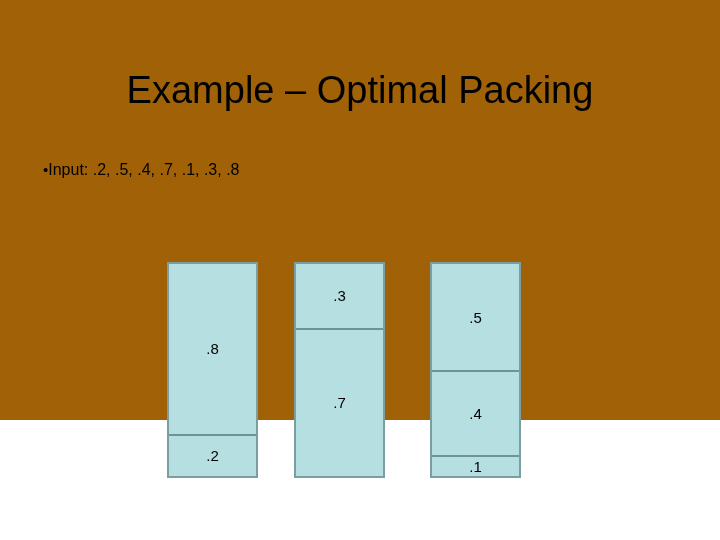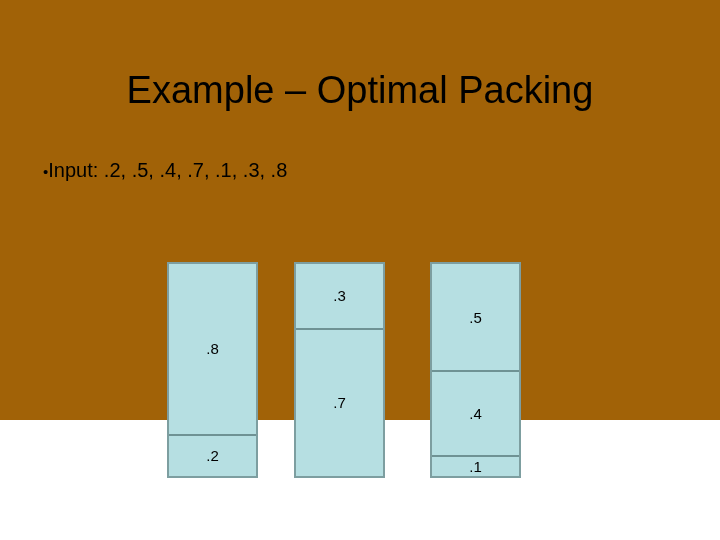--- a/index.html
+++ b/index.html
@@ -51,21 +51,21 @@
     line-height: 24px;
     color: #000000;
   }
   #bullet-marker {
     font-size: 15px;
     line-height: 24px;
     margin-right: 0px;
     color: #000000;
   }
   #bullet-text {
-    font-size: 20px;
+    font-size: 16px;
     line-height: 24px;
     white-space: nowrap;
     text-align: center;
   }
 
   
   #bins-area {
     position: absolute;
     left: 0;
     top: 0;

